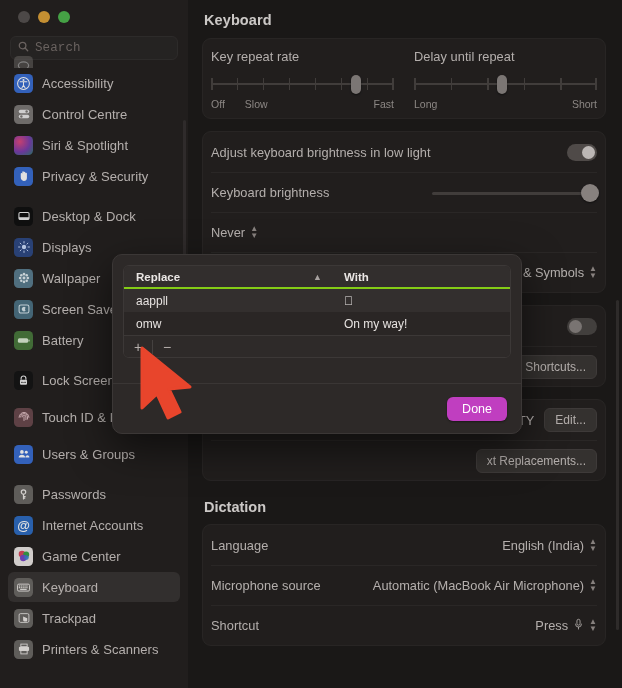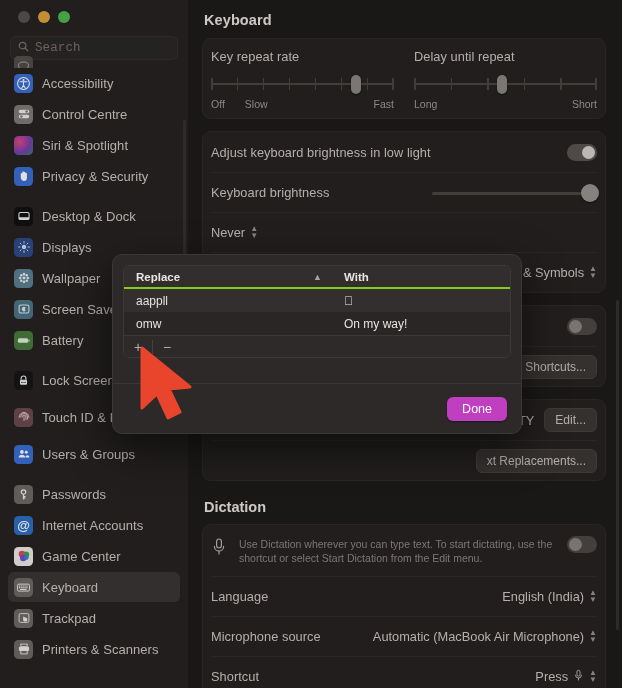--- a/index.html
+++ b/index.html
@@ -687,33 +687,20 @@
         <span class="row-value">ERTY</span>
         <span class="pill-btn">Edit...</span>
       </div>
       <div class="row" style="justify-content:flex-end;">
         <span class="pill-btn">xt Replacements...</span>
       </div>
     </div>
 
     <div class="section-head">Dictation</div>
     <div class="card">
-      <div class="dict-row">
-        <span class="mic-ico">
-          <svg width="16" height="20" viewBox="0 0 16 20">
-            <rect x="5.6" y="2" width="4.8" height="9" rx="2.4" fill="none" stroke="#bab4b1" stroke-width="1.2"></rect>
-            <path d="M3.4 9.4a4.6 4.6 0 0 0 9.2 0" fill="none" stroke="#bab4b1" stroke-width="1.2" stroke-linecap="round"></path>
-            <line x1="8" y1="14" x2="8" y2="17" stroke="#bab4b1" stroke-width="1.2" stroke-linecap="round"></line>
-          </svg>
-        </span>
-        <span class="dict-text">Use Dictation wherever you can type text. To start dictating, use the shortcut or select Start Dictation from the Edit menu.</span>
-        <span class="toggle off">
-            <span class="knob"></span>
-          </span>
-      </div>
       <div class="row">
         <span class="row-label">Language</span>
         <span class="row-value">
           <span>English (India)</span>
           <span class="chev">
               <span>▲</span>
               <span>▼</span>
             </span>
         </span>
       </div>

